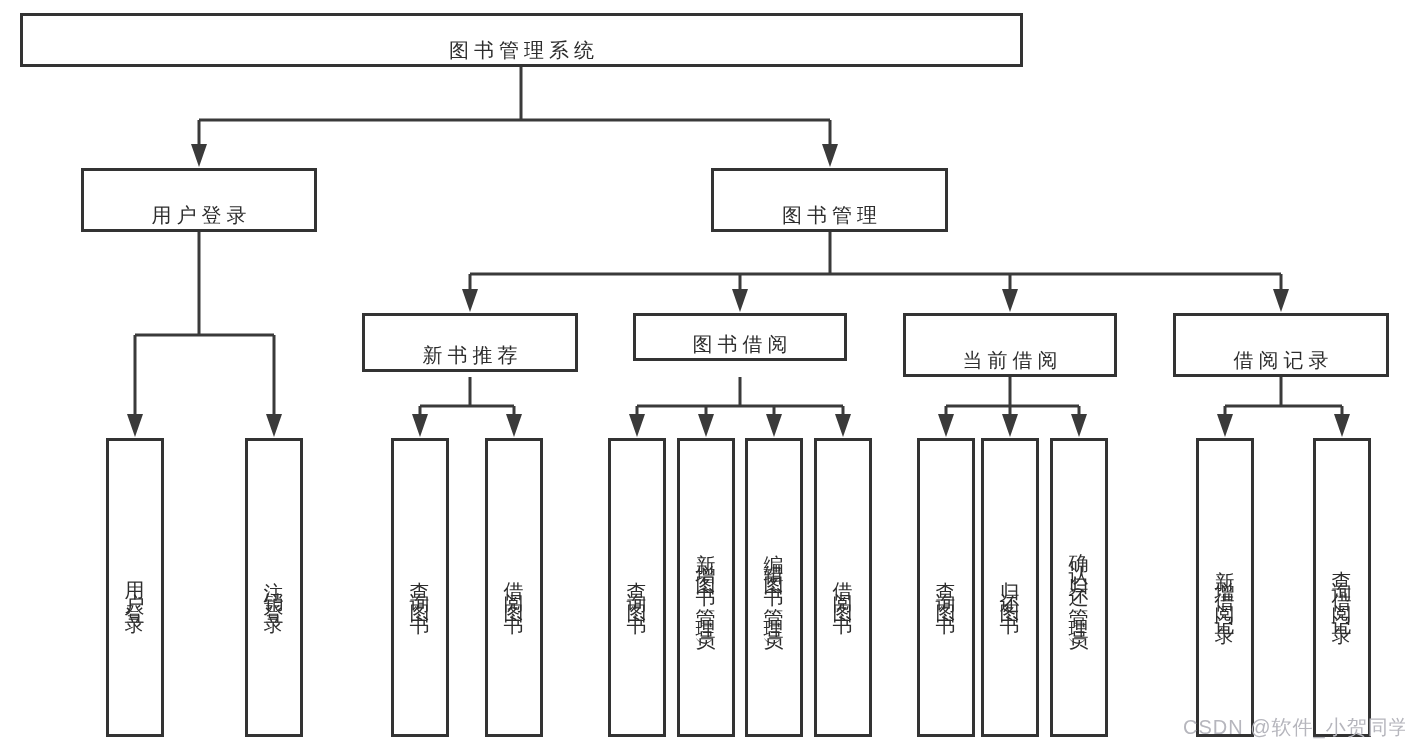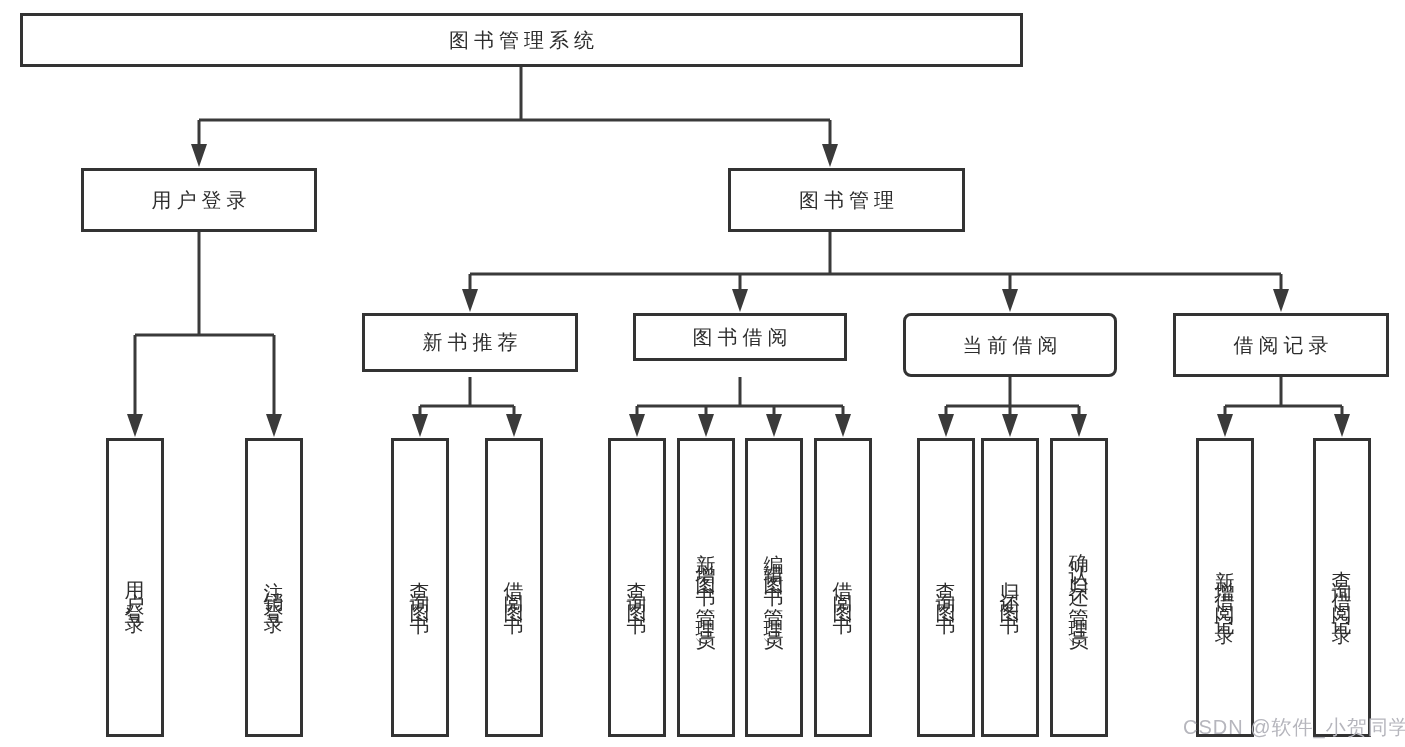--- a/index.html
+++ b/index.html
@@ -16,33 +16,33 @@
     position: absolute;
     left: 0; top: 0;
     width: 1405px; height: 747px;
   }
   .node {
     position: absolute;
     box-sizing: border-box;
     background: #ffffff;
     border: 3px solid #333333;
     display: flex;
-    align-items: center;
+    align-items: flex-end;
     justify-content: center;
     font-size: 20px;
     letter-spacing: 5px;
     text-indent: 5px;
     white-space: nowrap;
   }
   .node-root   { left: 20px;   top: 13px;  width: 1003px; height: 54px; }
   .node-l2-a   { left: 81px;   top: 168px; width: 236px;  height: 64px; }
-  .node-l2-b   { left: 711px;  top: 168px; width: 237px;  height: 64px; margin-left: 17px; }
+  .node-l2-b   { left: 711px;  top: 168px; width: 237px;  height: 64px; }
   .node-l3-a   { left: 362px;  top: 313px; width: 216px;  height: 59px; }
   .node-l3-b   { left: 633px;  top: 313px; width: 214px;  height: 48px; }
-  .node-l3-c   { left: 903px;  top: 313px; width: 214px;  height: 64px; border-radius: 8px; }
+  .node-l3-c   { left: 903px;  top: 313px; width: 214px;  height: 64px; }
   .node-l3-d   { left: 1173px; top: 313px; width: 216px;  height: 64px; }
   .leaf {
     position: absolute;
     box-sizing: border-box;
     top: 438px;
     width: 58px;
     height: 299px;
     background: #ffffff;
     border: 3px solid #333333;
     display: flex;

